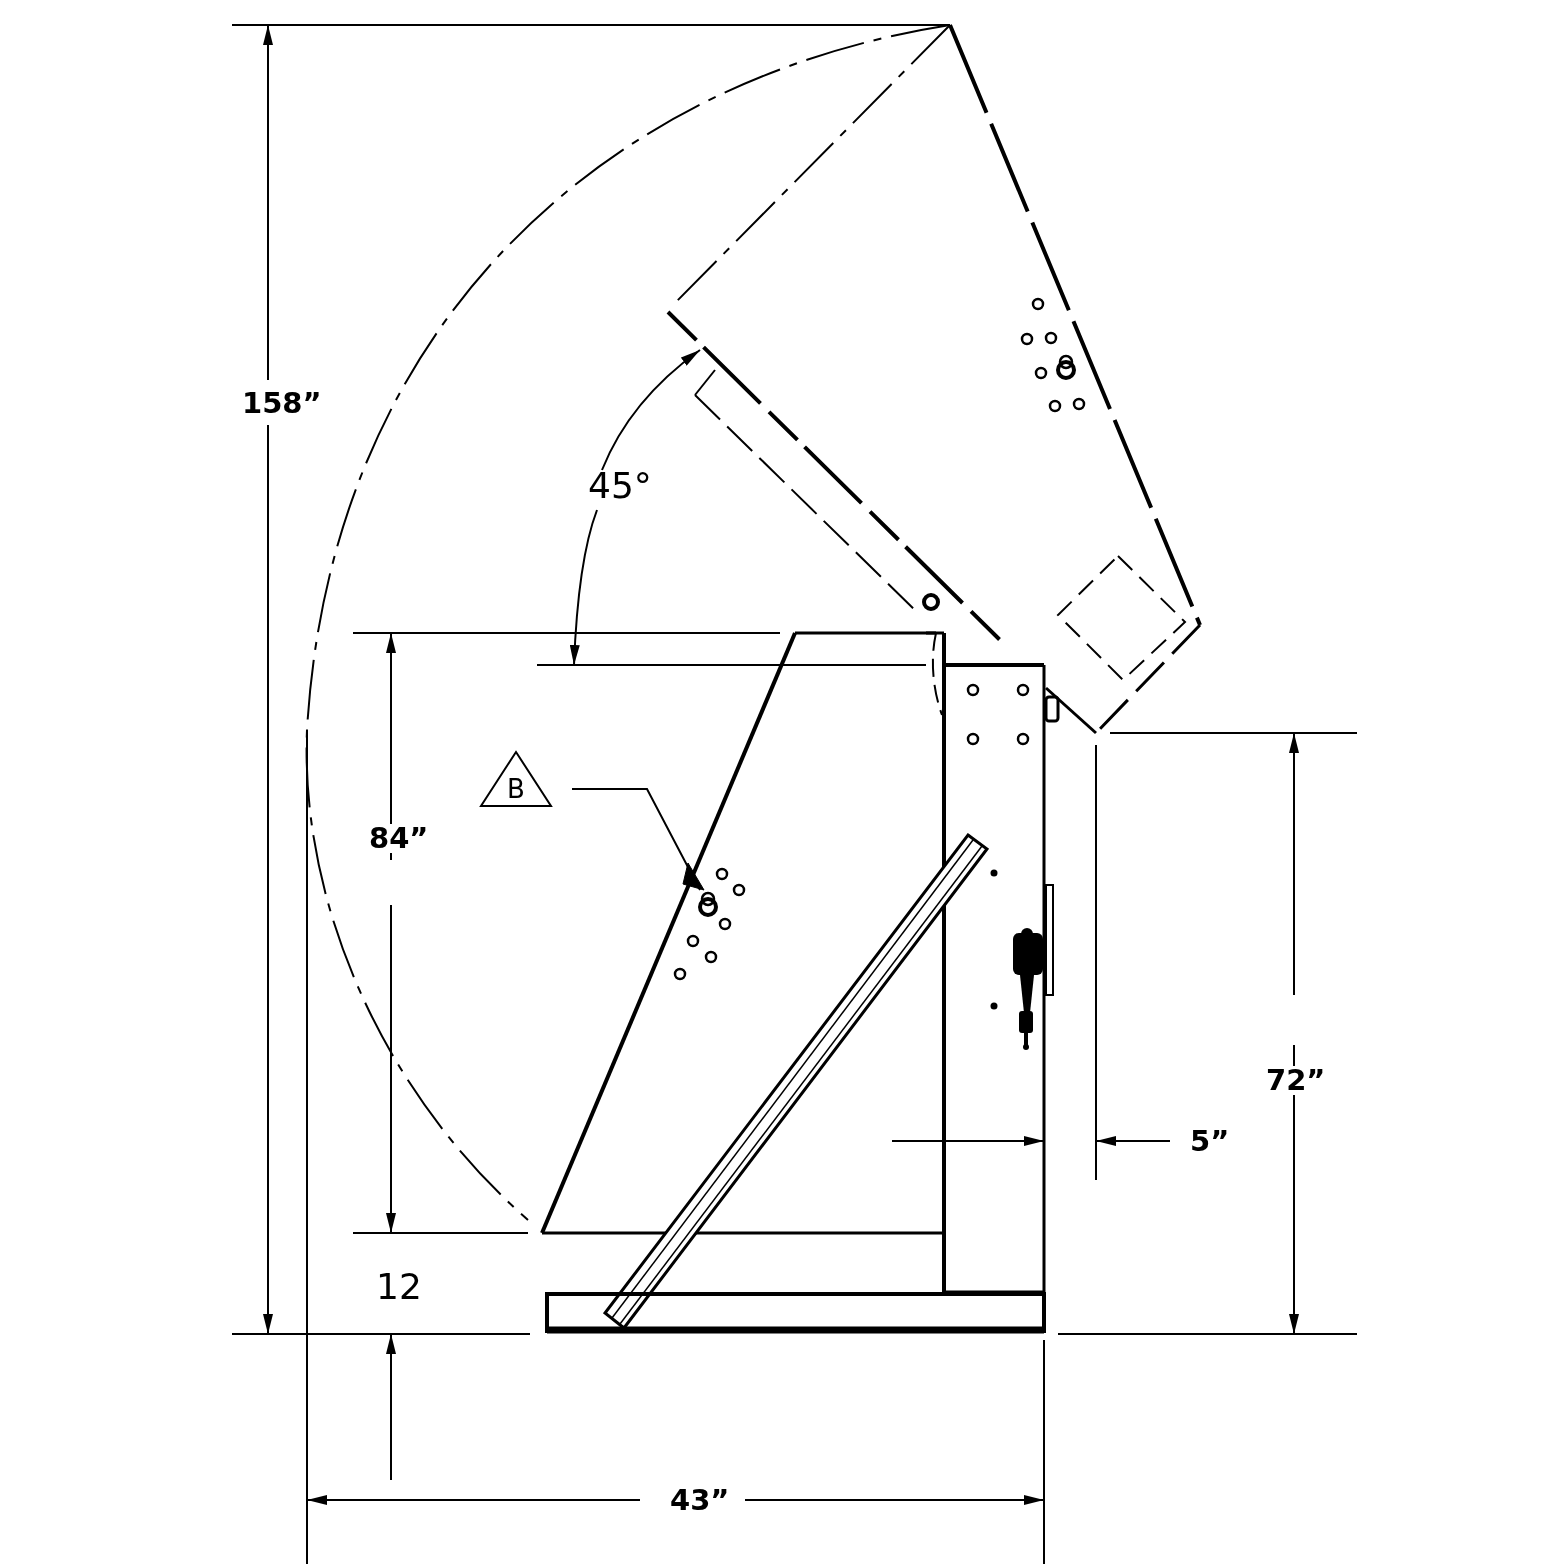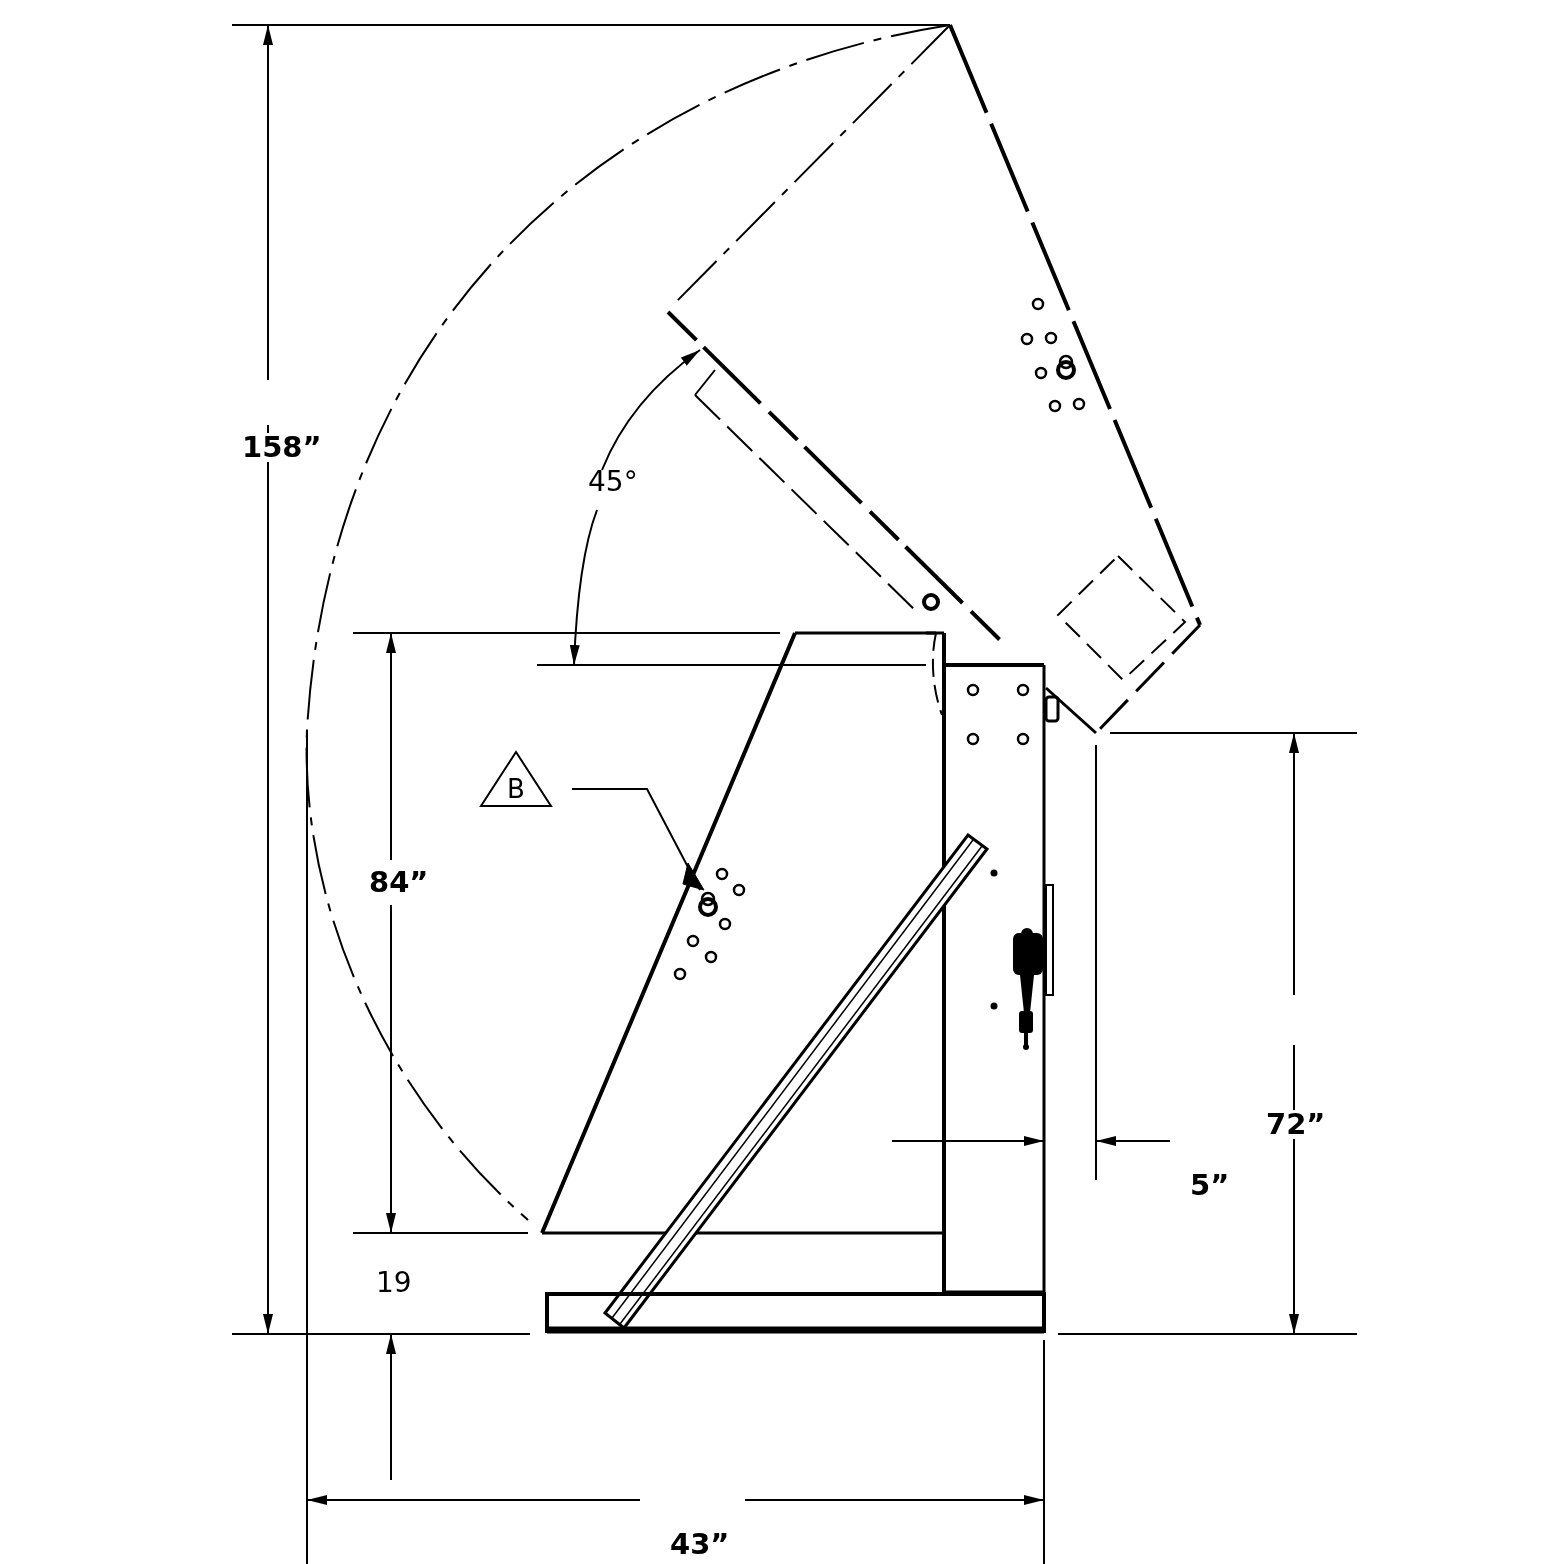--- a/index.html
+++ b/index.html
@@ -8,27 +8,26 @@
   svg { position: absolute; left: 0; top: 0; }
   .dim-label {
     position: absolute;
     font-family: "DejaVu Sans", sans-serif;
     font-weight: bold;
     font-size: 29px;
     color: #000;
     background: #fff;
     line-height: 1;
     white-space: nowrap;
-    margin-top: 44px;
   }
   .thin-label {
     position: absolute;
     font-family: "DejaVu Sans", sans-serif;
     font-weight: normal;
-    font-size: 28px;
+    font-size: 36px;
     color: #000;
     line-height: 1;
     white-space: nowrap;
   }
   .callout-letter {
     position: absolute;
     font-family: "DejaVu Sans", sans-serif;
     font-size: 26px;
     color: #000;
     line-height: 1;
@@ -172,16 +171,16 @@
     <polyline points="572,789 647,789 700,890" stroke-width="2"></polyline>
     <polygon points="688,863 704,890 683,884" fill="#000" stroke-width="1"></polygon>
   </g>
 </svg>
 
 <div class="dim-label" style="left:242px; top:389px;">158”</div>
 <div class="thin-label" style="left:588px; top:468px;">45°</div>
 <div class="dim-label" style="left:369px; top:824px;text-align:center;">84”</div>
 <div class="dim-label" style="left:1266px; top:1066px;">72”</div>
 <div class="dim-label" style="left:1190px; top:1127px;">5”</div>
-<div class="thin-label" style="left:376px; top:1269px;">19</div>
+<div class="thin-label" style="left:376px; top:1269px;">12</div>
 <div class="dim-label" style="left:670px; top:1486px;">43”</div>
 <div class="callout-letter" style="left:507px; top:776px;">B</div>
 </div>
 
 </body></html>

